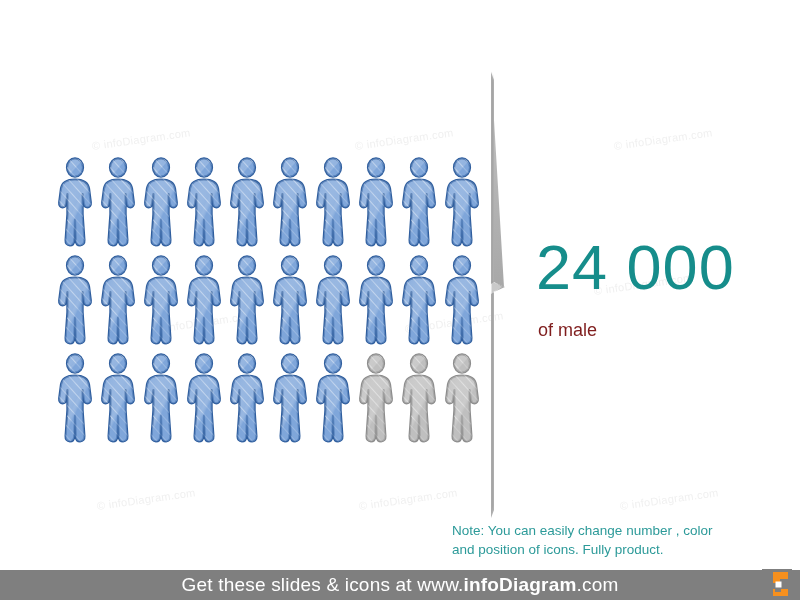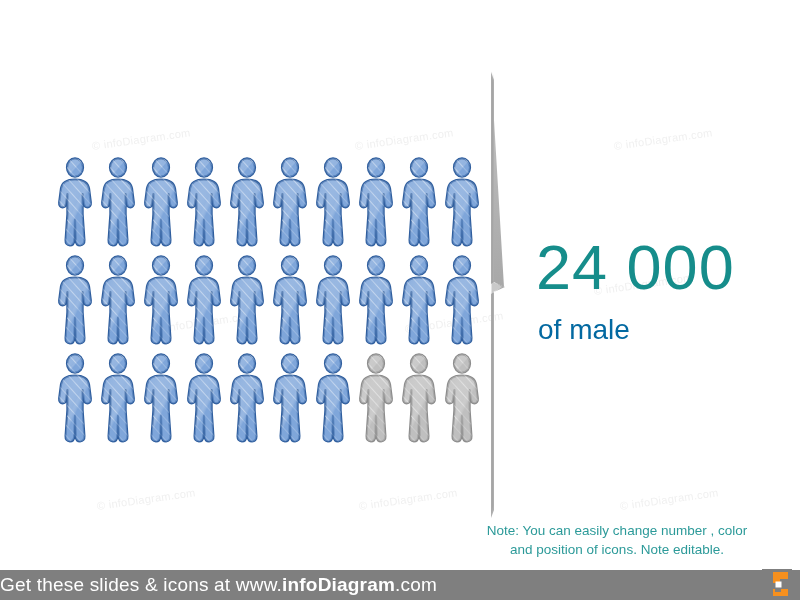--- a/index.html
+++ b/index.html
@@ -76,34 +76,34 @@
     line-height: 1;
     color: #168d8b;
     letter-spacing: 1px;
     white-space: nowrap;
   }
   #subtitle {
     position: absolute;
     left: 538px;
     top: 316px;
     font-family: "Liberation Sans", sans-serif;
-    font-size: 28px;
+    font-size: 18px;
     line-height: 28px;
-    color: #0369a1;
+    color: #7f1d1d;
     white-space: nowrap;
   }
   #subtitle div { white-space: nowrap; }
 
   
   #note {
     position: absolute;
     right: 18px;
     top: 521px;
     width: 330px;
-    text-align: center;
+    text-align: left;
     font-family: "Liberation Sans", sans-serif;
     font-size: 13.5px;
     line-height: 19px;
     color: #2c9a99;
   }
 
   
   #footer {
     position: absolute;
     left: 0;
@@ -112,21 +112,21 @@
     height: 30px;
     background: #7f7f7f;
   }
   #footer-text {
     position: absolute;
     left: 0;
     top: 0;
     width: 800px;
     height: 30px;
     line-height: 30px;
-    text-align: left;
+    text-align: center;
     color: #ffffff;
     font-family: "Liberation Sans", sans-serif;
     font-size: 19px;
     letter-spacing: 0.2px;
     white-space: nowrap;
   }
   #footer-text .b { font-weight: bold; }
   #logo {
     position: absolute;
     left: 762px;
@@ -840,21 +840,21 @@
     <path d="M 13.5 6 L 15.2 12 L 15.2 212 L 25 217 L 15.2 222 L 15.2 436 L 13.5 444 Z" fill="#9d9d9d" opacity="0.55"></path>
   </svg>
 
   <div id="big-number">24 000</div>
   <div id="subtitle">
     <div>of male</div>
   </div>
 
   <div id="note">
     <div>Note: You can easily change number , color</div>
-    <div>and position of icons. Note editable.</div>
+    <div>and position of icons. Fully product.</div>
   </div>
 
   <div id="footer">
     <div id="footer-text"><span>Get these slides &amp; icons at www.</span><span class="b">infoDiagram</span><span>.com</span></div>
   </div>
   <svg id="logo" viewBox="0 0 30 30" aria-hidden="true">
     <rect x="0" y="0" width="30" height="30" fill="#7f7f7f"></rect>
     <path d="M11 3 H26 V10 H18 V14 H11 Z" fill="#f6901e"></path>
     <path d="M19 20 H26 V27 H11 V20 H13 V23 H19 Z" fill="#f6901e"></path>
     <rect x="13.5" y="12.5" width="6" height="6" fill="#ffffff"></rect>

